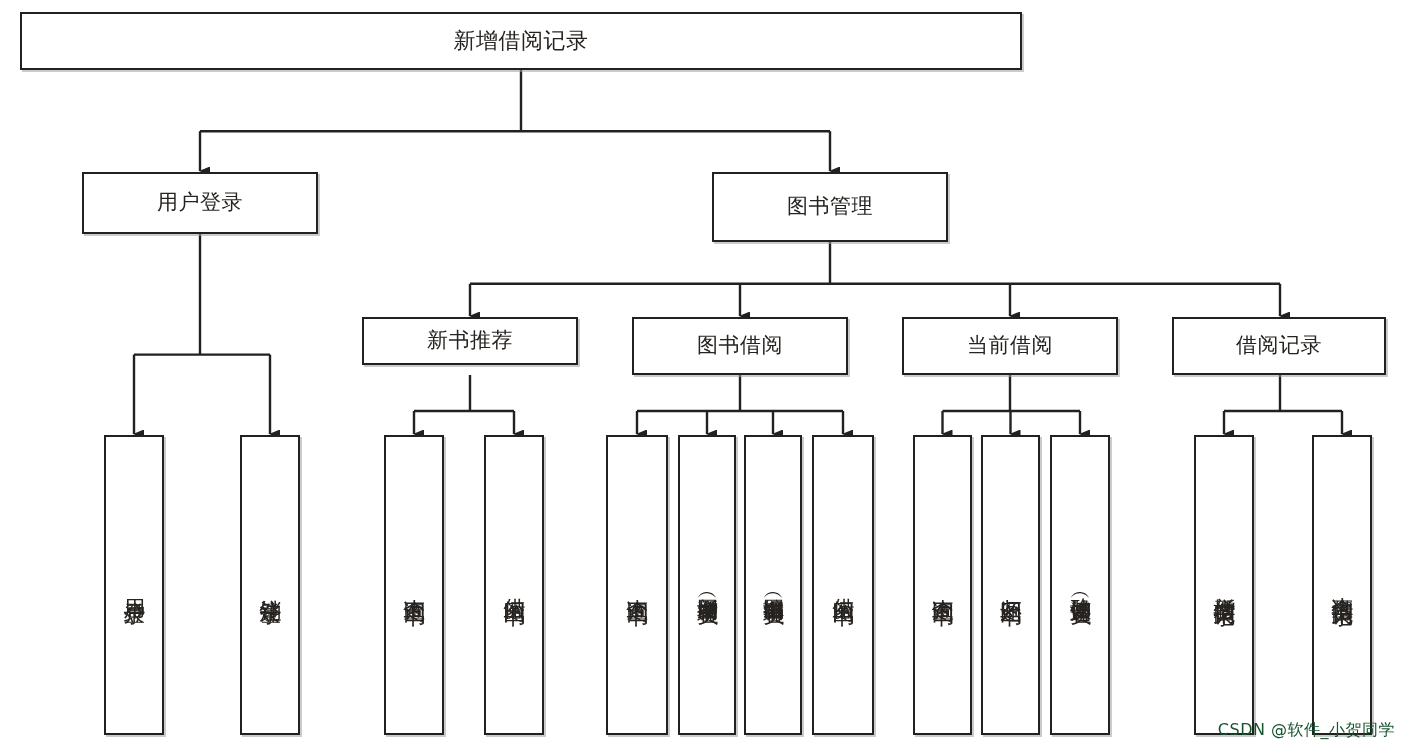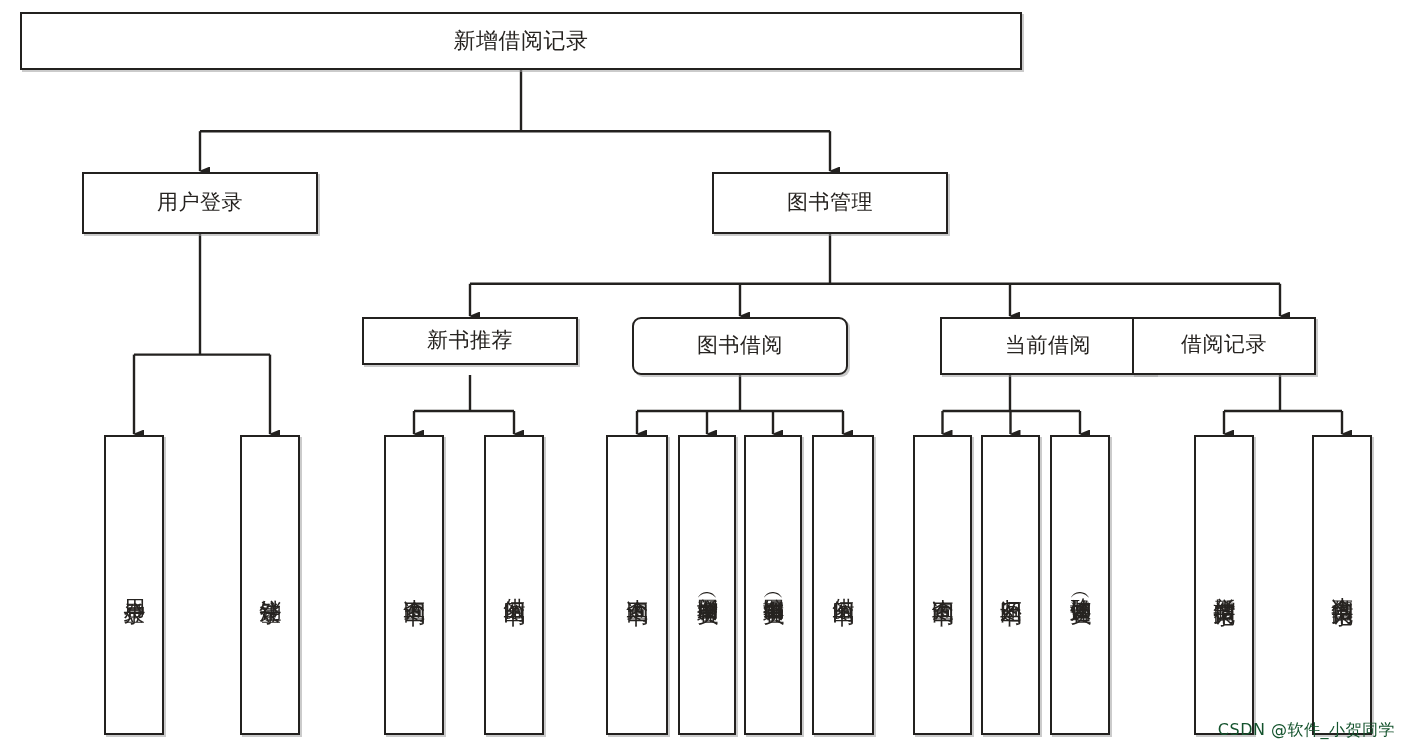--- a/index.html
+++ b/index.html
@@ -123,33 +123,33 @@
       </g>
   </svg>
 
   <div id="node-layer">
       <div class="node horizontal root" style="left: 20px; top: 12px; width: 1002px; height: 58px;">
         <span class="label">新增借阅记录</span>
       </div>
       <div class="node horizontal" style="left: 82px; top: 172px; width: 236px; height: 62px;">
         <span class="label">用户登录</span>
       </div>
-      <div class="node horizontal" style="left: 712px; top: 172px; width: 236px; height: 62px;">
+      <div class="node horizontal" style="left: 712px; top: 172px; width: 236px; height: 70px;">
         <span class="label">图书管理</span>
       </div>
       <div class="node horizontal" style="left: 362px; top: 317px; width: 216px; height: 48px;">
         <span class="label">新书推荐</span>
       </div>
-      <div class="node horizontal" style="left: 632px; top: 317px; width: 216px; height: 58px; border-radius: 9px;">
+      <div class="node horizontal" style="left: 632px; top: 317px; width: 216px; height: 58px;">
         <span class="label">图书借阅</span>
       </div>
-      <div class="node horizontal" style="left: 940px; top: 317px; width: 216px; height: 58px;">
+      <div class="node horizontal" style="left: 902px; top: 317px; width: 216px; height: 58px;">
         <span class="label">当前借阅</span>
       </div>
-      <div class="node horizontal" style="left: 1132px; top: 317px; width: 184px; height: 58px; font-family: Liberation Mono, monospace;">
+      <div class="node horizontal" style="left: 1172px; top: 317px; width: 214px; height: 58px;">
         <span class="label">借阅记录</span>
       </div>
       <div class="node vertical" style="left: 104px; top: 435px; width: 60px; height: 300px;">
         <span class="label">用户登录</span>
       </div>
       <div class="node vertical" style="left: 240px; top: 435px; width: 60px; height: 300px;">
         <span class="label">注销登录</span>
       </div>
       <div class="node vertical" style="left: 384px; top: 435px; width: 60px; height: 300px;">
         <span class="label">查询图书</span>

